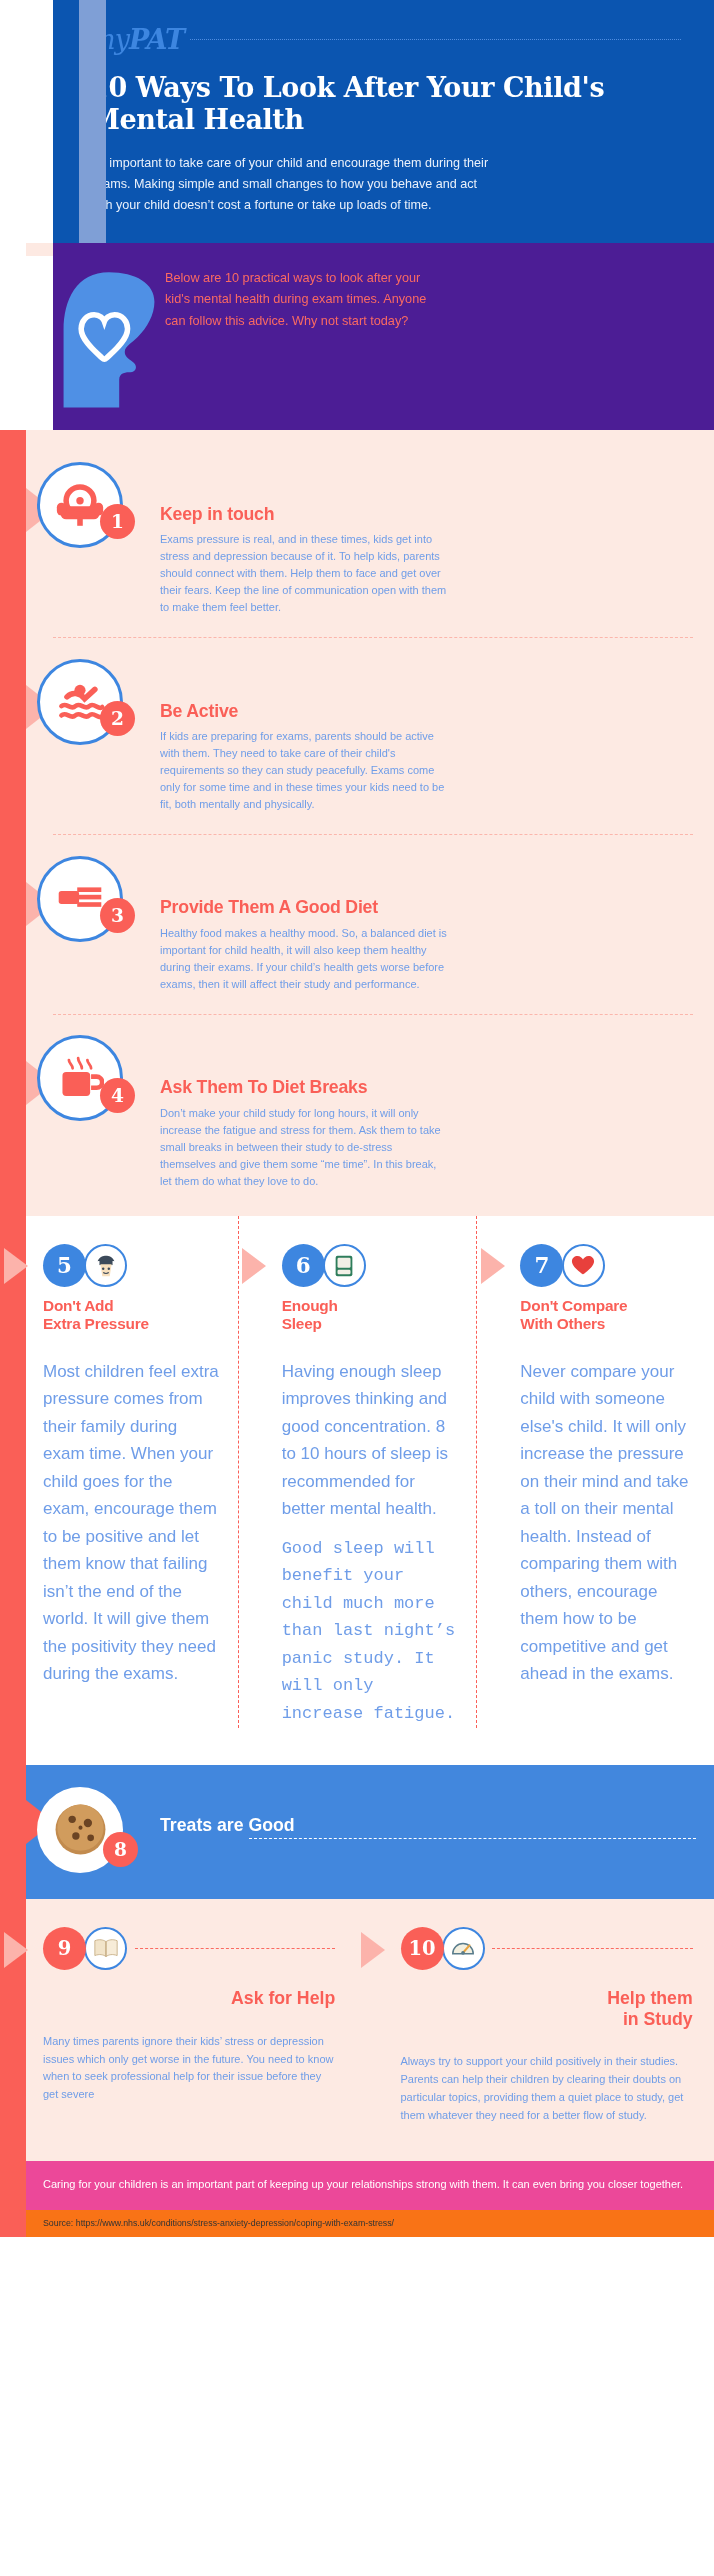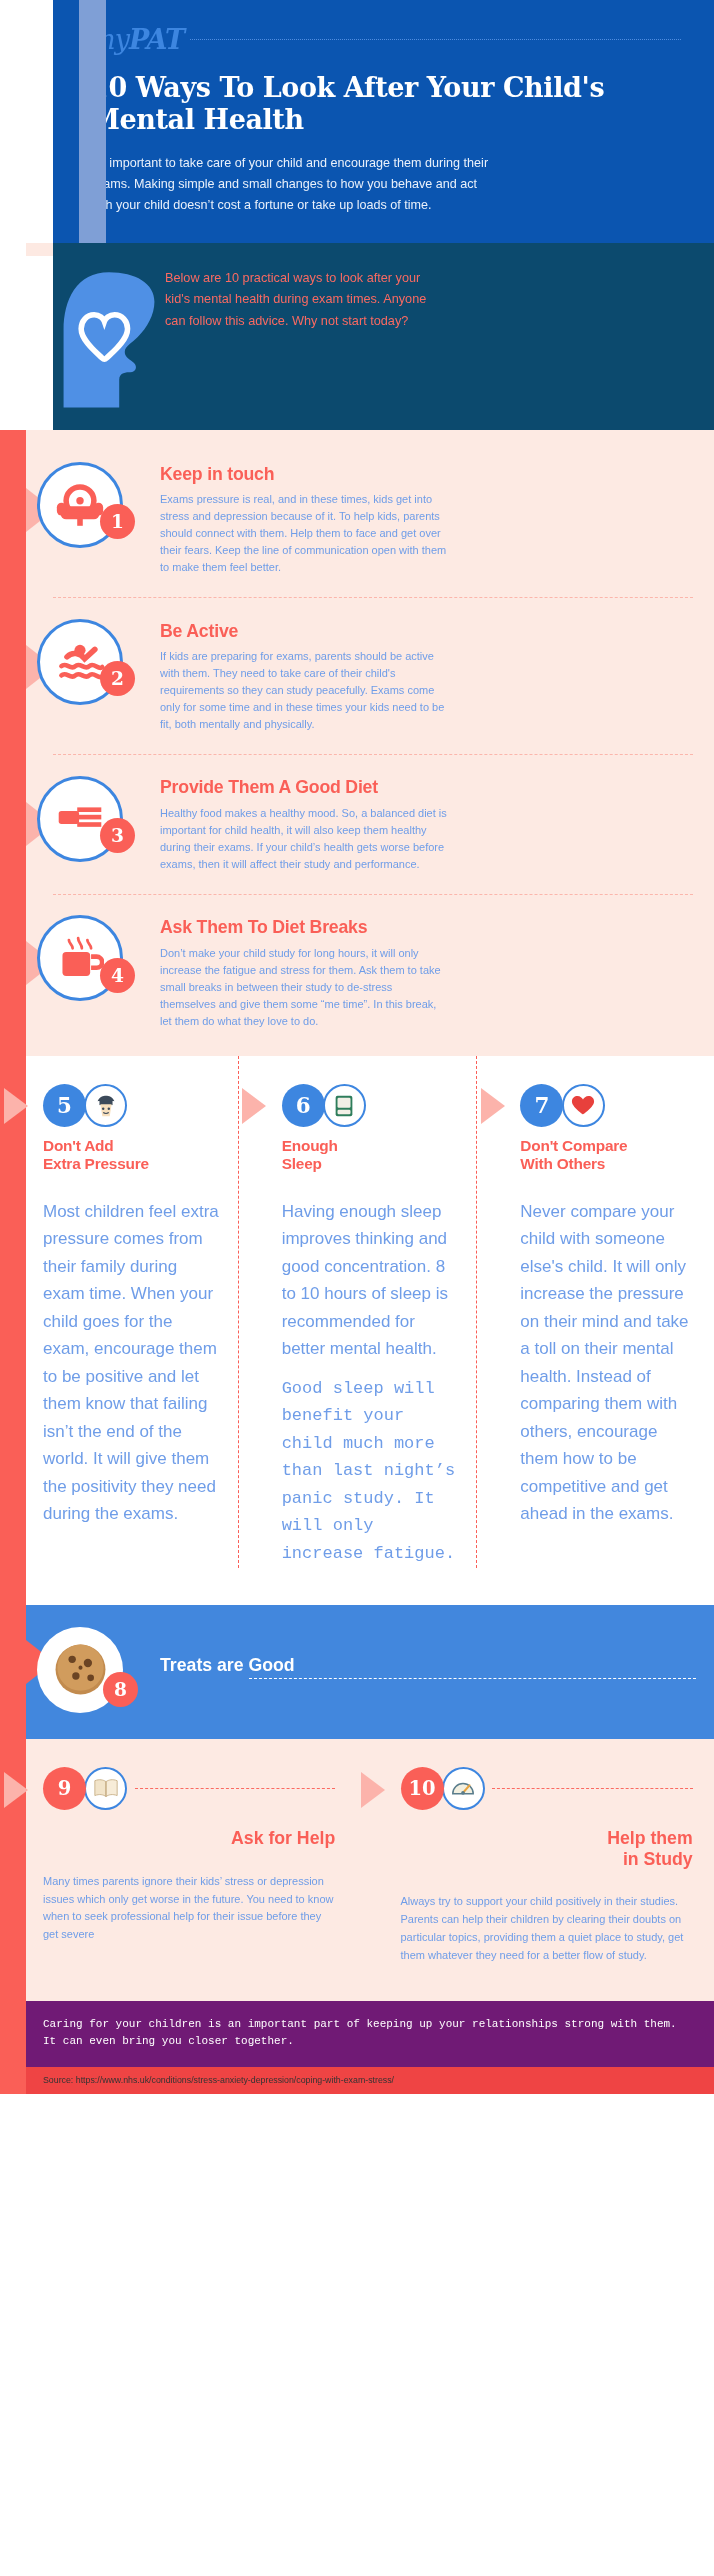--- a/index.html
+++ b/index.html
@@ -43,21 +43,21 @@
     color: #eaf1fb;
     font-size: 12.6px;
     line-height: 1.66;
     max-width: 400px;
   }
 
   
   .intro {
     position: relative;
     margin-left: 53px;
-    background: #0c4a6e;
+    background: #4c1d95;
     padding: 20.5px 18.6px 22.3px 0;
     display: flex;
     align-items: flex-start;
   }
   .intro-stripe { position: absolute; left: -27px; top: 0; width: 27px; height: 13px; background: #fde9e2;}
   .head-icon { width: 112px; flex-shrink: 0; display: flex; justify-content: center; padding-top: 3.7px;}
   .intro-text {
     color: #fa6a62;
     font-size: 12.7px;
     line-height: 1.7;
@@ -97,21 +97,21 @@
     position: absolute; right: -15px; bottom: 5.6px;
     width: 35px; height: 35px; border-radius: 50%;
     background: #fa5f57; color: #fff;
     display: flex; align-items: center; justify-content: center;
     font-size: 18.6px; font-weight: bold;
     font-family: "DejaVu Serif", serif;
   }
   .row-body { flex: 1; padding-top: 1.9px; }
   .row-title {
     color: #fa5f57; font-size: 17.7px; font-weight: bold;
-    margin-bottom: 6.5px; letter-spacing: -0.2px;
+    margin-bottom: 6.5px; letter-spacing: -0.2px; margin-top: 40px;
   }
   .row-desc { color: #6f9de8; font-size: 11px; line-height: 1.55; max-width: 288px; }
   .dash-sep {
     border-top: 1.9px dashed #fbb6ac;
     margin: 5.6px 22.3px 5.6px 53px;
   }
 
   
   .sectionB {
     background: #ffffff; position: relative;
@@ -201,28 +201,27 @@
     margin-left: -3.7px;
   }
   .d-dash {
     flex: 1; margin-left: 5.6px; border-top: 1.9px dashed #fa6a62; height: 0;
   }
   .d-title { color: #fa5f57; font-size: 17.7px; font-weight: bold; line-height: 1.15; margin-bottom: 24px; text-align: right; }
   .d-desc { color: #6f9de8; font-size: 11px; line-height: 1.62; }
 
   
   .footer {
-    background: #701a75; position: relative;
+    background: #ec4899; position: relative;
     padding: 15px 24px 17px 43px;
-    font-family: Liberation Mono, monospace;
   }
   .footer-stripe { position: absolute; left: 0; top: 0; width: 26px; height: 100%; background: #fa5f57; }
   .footer p { color: #ffffff; font-size: 11px; line-height: 1.55; }
   .source {
-    background: #ef4444; position: relative;
+    background: #f97316; position: relative;
     padding: 7.4px 24px 9.3px 43px;
   }
   .source-stripe { position: absolute; left: 0; top: 0; width: 26px; height: 100%; background: #fa5f57; }
   .source p { color: #333; font-size: 8.8px; }
 </style>
 </head>
 <body>
 
 <div class="page">
 

